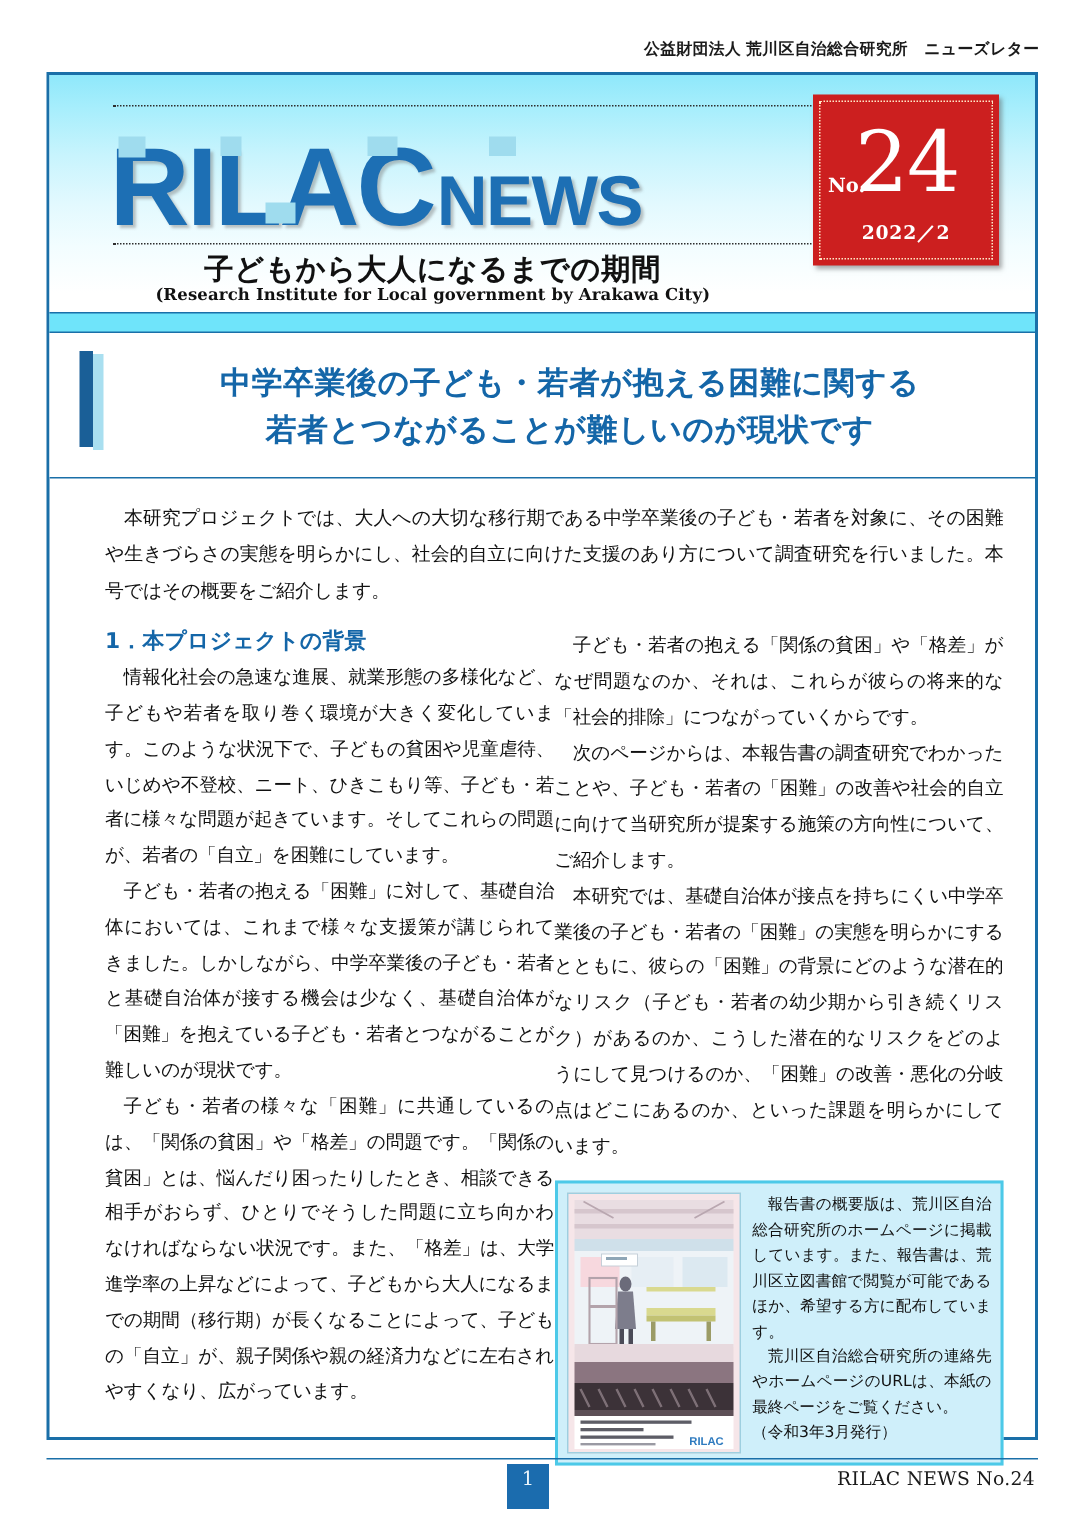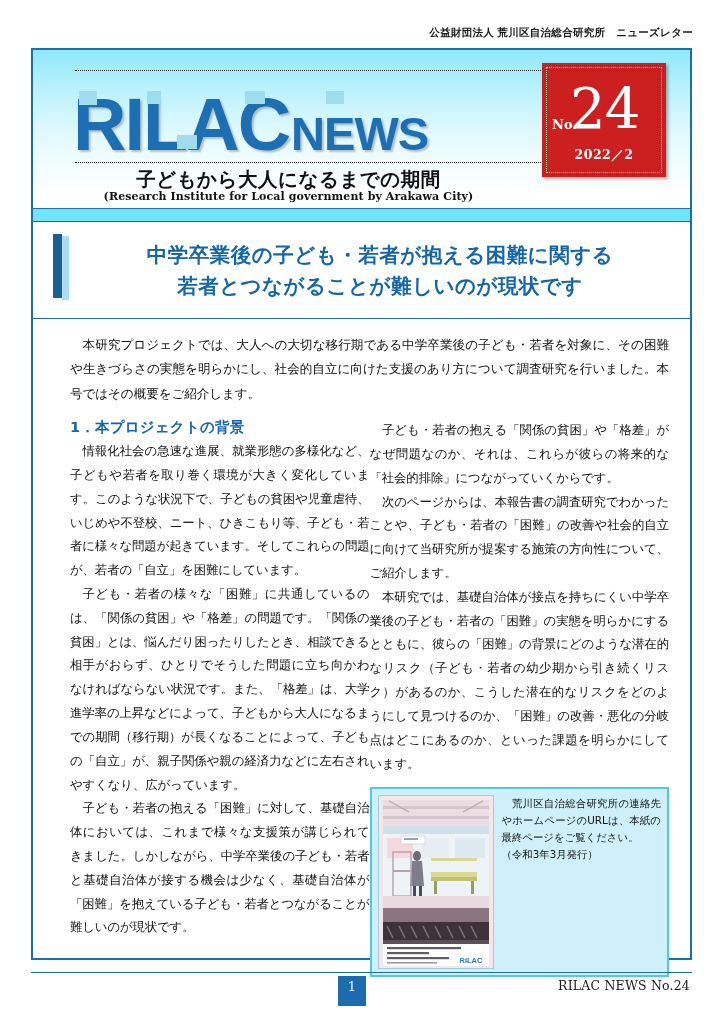--- a/index.html
+++ b/index.html
@@ -376,22 +376,22 @@
 
   <div class="body-area">
 
     <p class="lede">本研究プロジェクトでは、大人への大切な移行期である中学卒業後の子ども・若者を対象に、その困難や生きづらさの実態を明らかにし、社会的自立に向けた支援のあり方について調査研究を行いました。本号ではその概要をご紹介します。</p>
 
     <div class="columns">
 
       <div class="col">
         <h2 class="section-heading">1．本プロジェクトの背景</h2>
         <p class="para">情報化社会の急速な進展、就業形態の多様化など、子どもや若者を取り巻く環境が大きく変化しています。このような状況下で、子どもの貧困や児童虐待、いじめや不登校、ニート、ひきこもり等、子ども・若者に様々な問題が起きています。そしてこれらの問題が、若者の「自立」を困難にしています。</p>
+        <p class="para">子ども・若者の抱える「困難」に対して、基礎自治体においては、これまで様々な支援策が講じられてきました。しかしながら、中学卒業後の子ども・若者と基礎自治体が接する機会は少なく、基礎自治体が「困難」を抱えている子ども・若者とつながることが難しいのが現状です。</p>
         <p class="para">子ども・若者の様々な「困難」に共通しているのは、「関係の貧困」や「格差」の問題です。「関係の貧困」とは、悩んだり困ったりしたとき、相談できる相手がおらず、ひとりでそうした問題に立ち向かわなければならない状況です。また、「格差」は、大学進学率の上昇などによって、子どもから大人になるまでの期間（移行期）が長くなることによって、子どもの「自立」が、親子関係や親の経済力などに左右されやすくなり、広がっています。</p>
-        <p class="para">子ども・若者の抱える「困難」に対して、基礎自治体においては、これまで様々な支援策が講じられてきました。しかしながら、中学卒業後の子ども・若者と基礎自治体が接する機会は少なく、基礎自治体が「困難」を抱えている子ども・若者とつながることが難しいのが現状です。</p>
       </div>
 
       <div class="col">
         <p class="para">子ども・若者の抱える「関係の貧困」や「格差」がなぜ問題なのか、それは、これらが彼らの将来的な「社会的排除」につながっていくからです。</p>
         <p class="para">次のページからは、本報告書の調査研究でわかったことや、子ども・若者の「困難」の改善や社会的自立に向けて当研究所が提案する施策の方向性について、ご紹介します。</p>
         <p class="para">本研究では、基礎自治体が接点を持ちにくい中学卒業後の子ども・若者の「困難」の実態を明らかにするとともに、彼らの「困難」の背景にどのような潜在的なリスク（子ども・若者の幼少期から引き続くリスク）があるのか、こうした潜在的なリスクをどのようにして見つけるのか、「困難」の改善・悪化の分岐点はどこにあるのか、といった課題を明らかにしています。</p>
 
         <div class="callout">
 
           <div class="cover-thumb">
@@ -445,20 +445,21 @@
               <rect x="4" y="148" width="106" height="22" fill="#ffffff"></rect>
               <rect x="8" y="151" width="74" height="2.2" fill="#5d5d66"></rect>
               <rect x="8" y="156" width="42" height="2.2" fill="#5d5d66"></rect>
               <rect x="8" y="161" width="62" height="2.2" fill="#5d5d66"></rect>
               <rect x="8" y="166" width="50" height="1.6" fill="#9a9aa3"></rect>
               <text x="92" y="167" font-family="Liberation Sans, sans-serif" font-size="7.5" font-weight="bold" fill="#2f7bbf" text-anchor="middle">RILAC</text>
             </svg>
           </div>
 
           <div class="callout-note">
+            <p>報告書の概要版は、荒川区自治総合研究所のホームページに掲載しています。また、報告書は、荒川区立図書館で閲覧が可能であるほか、希望する方に配布しています。</p>
             <p>荒川区自治総合研究所の連絡先やホームページのURLは、本紙の最終ページをご覧ください。</p>
             <p class="noindent">（令和3年3月発行）</p>
           </div>
 
         </div>
       </div>
 
     </div>
   </div>
 </div>

